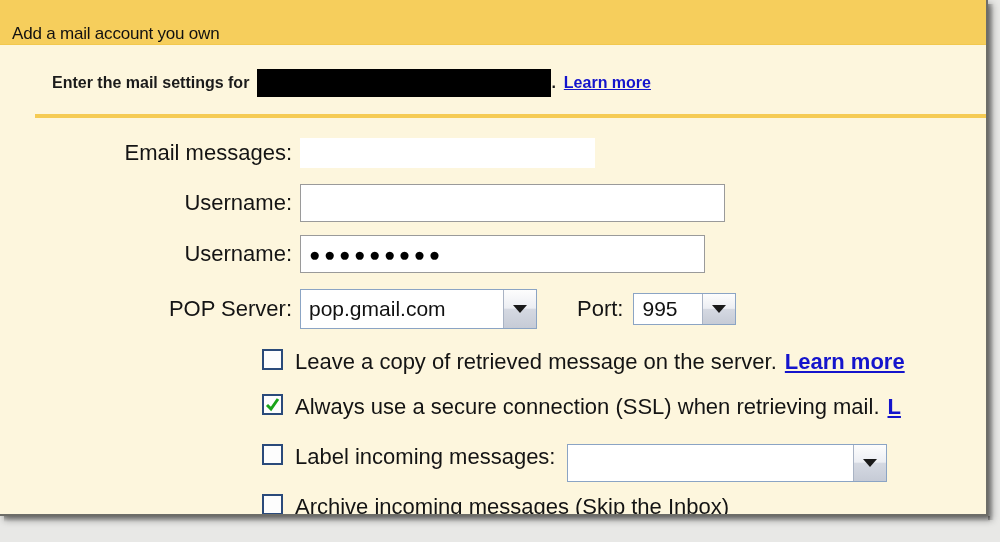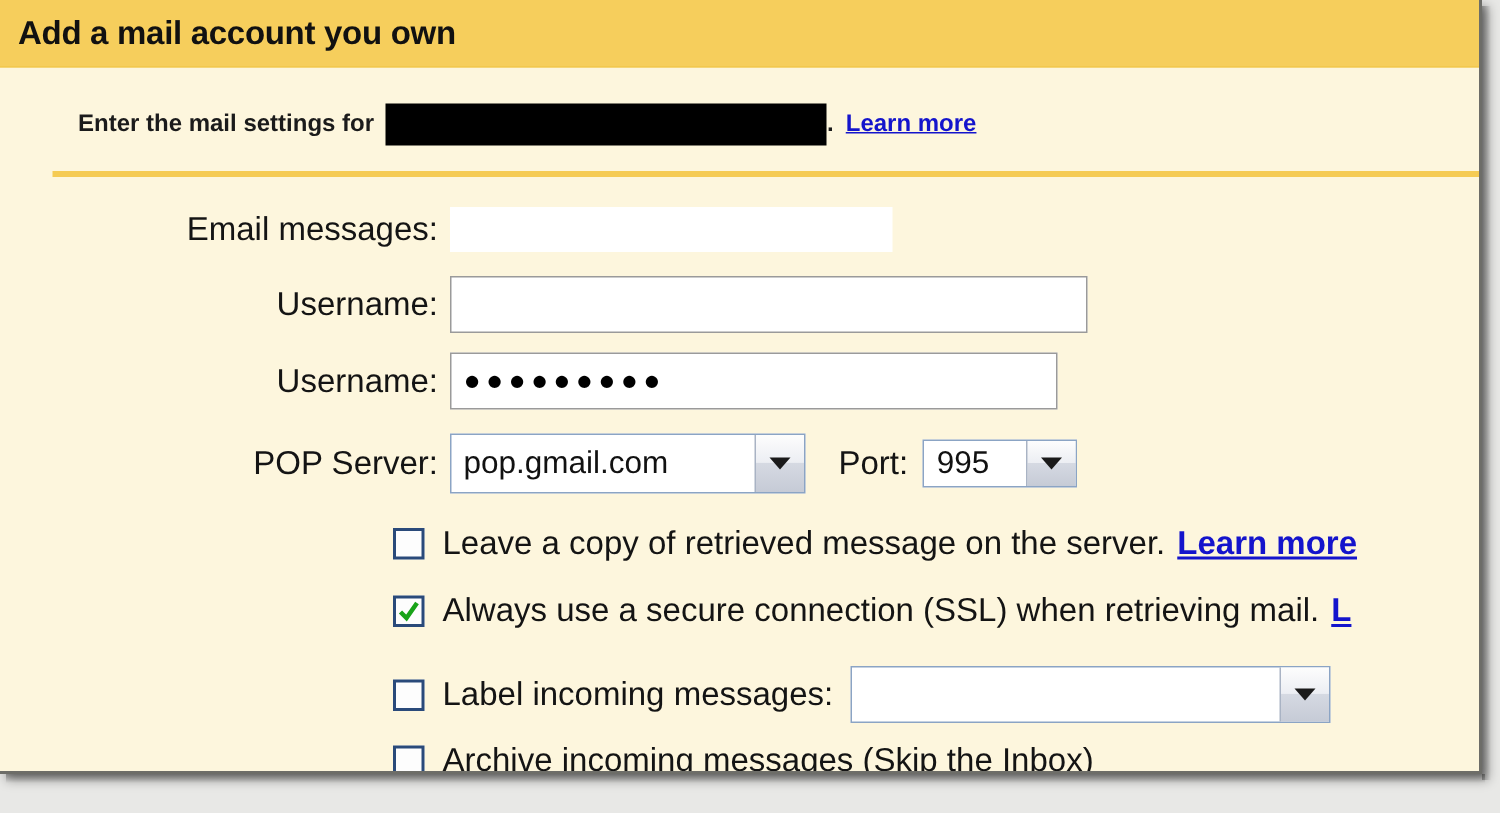--- a/index.html
+++ b/index.html
@@ -26,22 +26,22 @@
     position:absolute;left:4px;top:516px;width:986px;height:6px;
     background:linear-gradient(to bottom,rgba(0,0,0,.30),rgba(0,0,0,0));
   }
   
   .titlebar{
     position:absolute;left:0;top:0;width:986px;height:44px;
     background:#f6ce5c;
     border-bottom:1px solid #f2c84e;
   }
   .title{
-    position:absolute;left:12px;top:9px;
-    font-size:22px;font-weight:bold;color:#111;
+    position:absolute;left:12px;top:24px;
+    font-size:17px;font-weight:normal;color:#111;
     letter-spacing:-.2px;white-space:nowrap;
   }
   
   .intro{
     position:absolute;left:52px;top:68px;height:30px;
     display:flex;align-items:center;
     font-size:16px;color:#1b1b1b;white-space:nowrap;
   }
   .intro-label{font-weight:bold;}
   .redaction{
@@ -88,21 +88,21 @@
     width:32px;align-self:stretch;
     background:linear-gradient(to bottom,#fdfdfd 0%,#eceef3 48%,#d5d9e2 50%,#c6cbd6 100%);
     border-left:1px solid #a9b3c4;
     display:flex;align-items:center;justify-content:center;
   }
   .chev{
     width:0;height:0;border-left:7px solid transparent;
     border-right:7px solid transparent;border-top:8px solid #1a1a1a;
   }
   
-  .cbrow{position:absolute;display:flex;align-items:center;}
+  .cbrow{position:absolute;display:flex;}
   .cbox{
     width:21px;height:21px;box-sizing:border-box;
     border:2px solid #2a4a7a;background:#fdfdfd;
     display:flex;align-items:center;justify-content:center;
     flex:0 0 auto;
   }
   .cbox .tick{display:none;}
   .cbox.checked .tick{display:block;}
   .tick svg{display:block;}
   .cbtext{
@@ -152,21 +152,21 @@
   <div class="row" style="left:0;top:289px;">
     <div class="flabel">POP Server:</div>
 
     <div class="sel" style="margin-left:8px;width:237px;height:40px;gap:12px;">
       <span class="sel-text">pop.gmail.com</span>
       <span class="sel-btn">
         <span class="chev"></span>
       </span>
     </div>
 
-    <div style="margin-left:22px;font-size:22px;color:#141414;">Port:</div>
+    <div style="margin-left:40px;font-size:22px;color:#141414;">Port:</div>
 
     <div class="sel" style="margin-left:10px;width:103px;height:32px;">
       <span class="sel-text">995</span>
       <span class="sel-btn">
         <span class="chev"></span>
       </span>
     </div>
   </div>
 
   <div class="cbrow clip-right" style="left:262px;top:349px;width:724px;">

